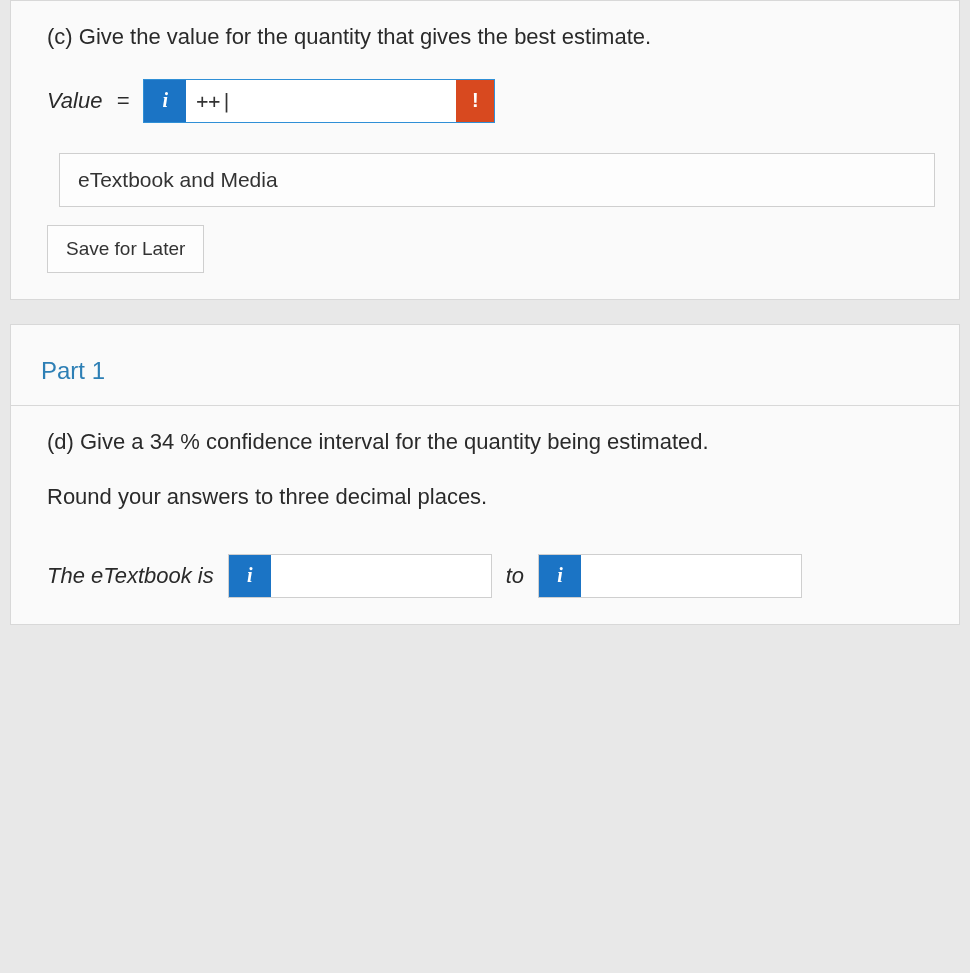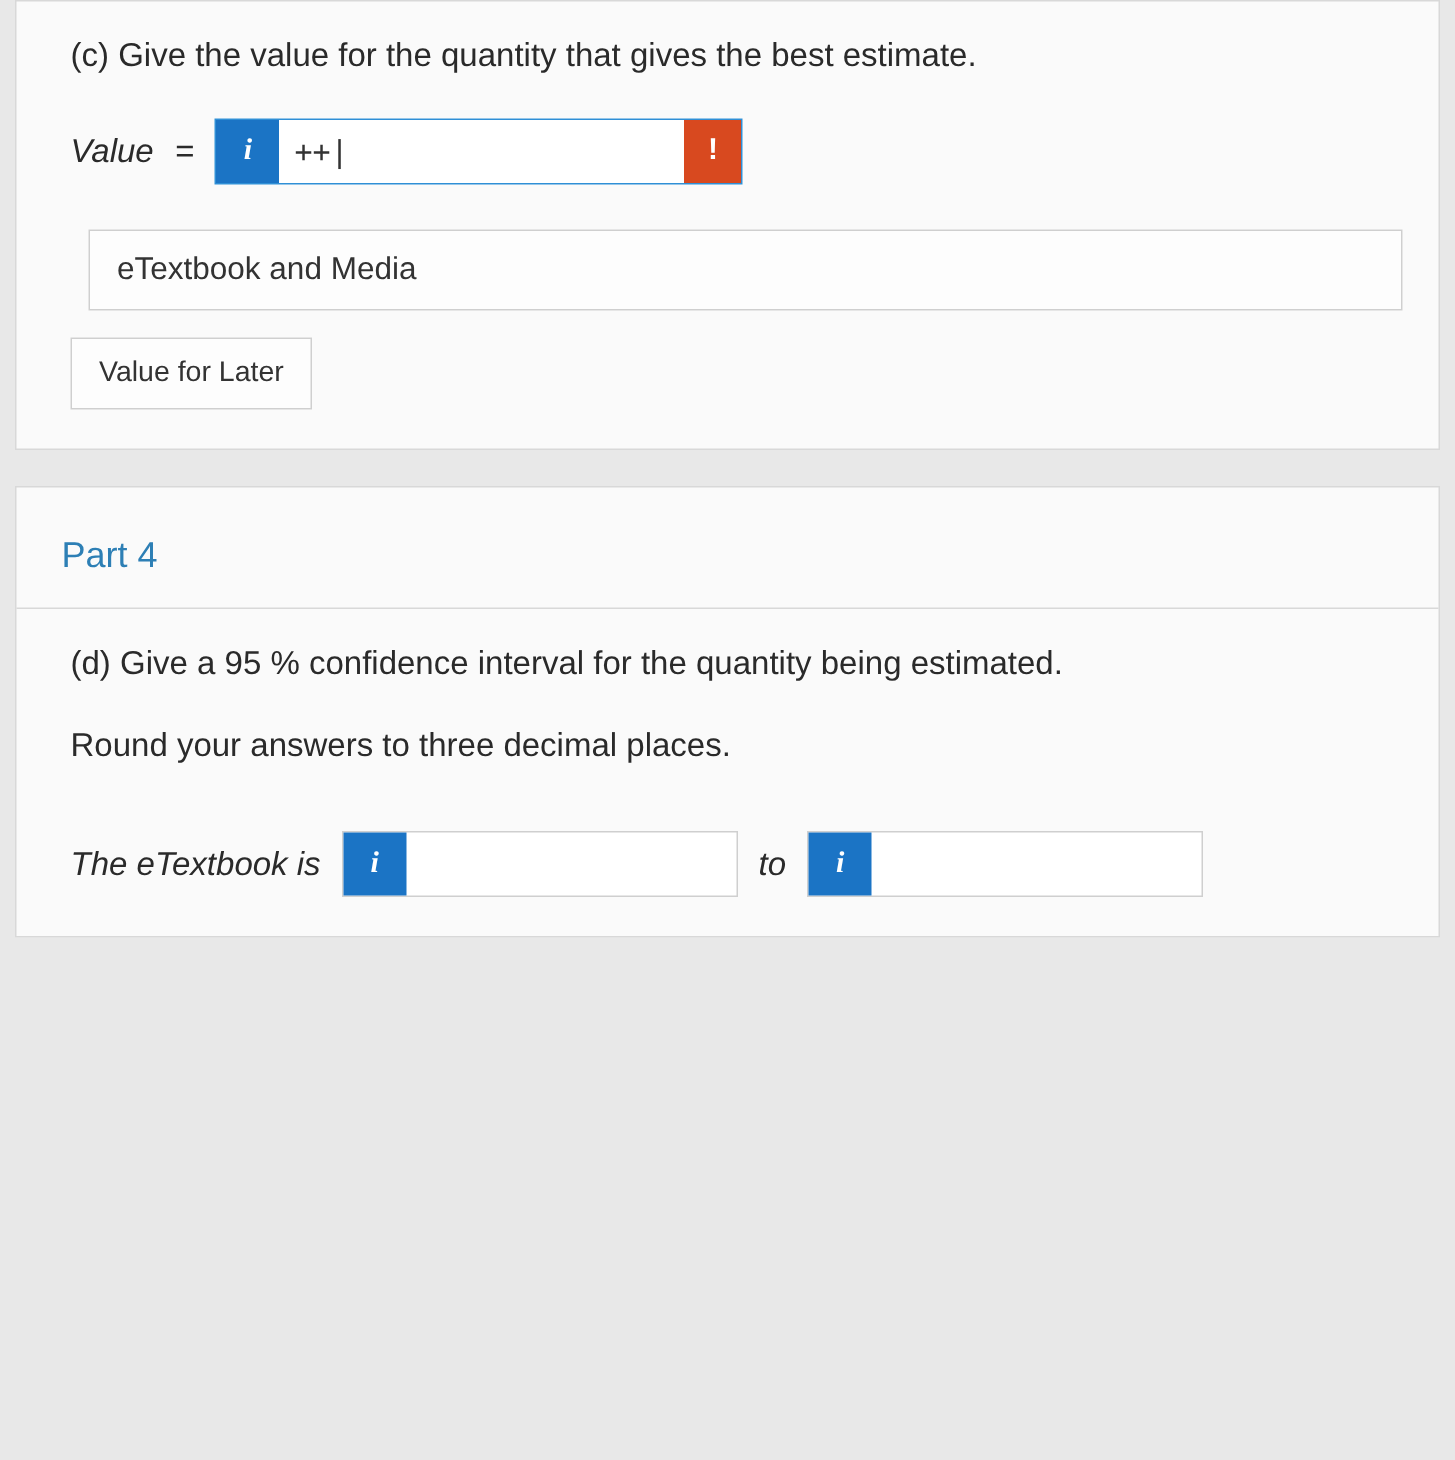--- a/index.html
+++ b/index.html
@@ -140,30 +140,30 @@
         <span class="label-text">Value</span>
         <span class="label-text">=</span>
         <div class="input-wrap">
           <div class="info-badge">i</div>
           <input class="answer-input" value="++|" style="">
           <div class="error-badge">!</div>
         </div>
       </div>
 
       <button class="wide-button">eTextbook and Media</button>
-      <button class="save-button">Value for Later</button>
+      <button class="save-button">Save for Later</button>
     </div>
   </div>
 
   <div class="panel">
     <div class="part-header">
-      <h2 class="part-title">Part 4</h2>
+      <h2 class="part-title">Part 1</h2>
     </div>
     <div class="panel-body">
-      <p class="q-text">(d) Give a 95 %  confidence interval for the quantity being estimated.</p>
+      <p class="q-text">(d) Give a 34 %  confidence interval for the quantity being estimated.</p>
       <p class="instruction">Round your answers to three decimal places.</p>
 
       <div class="interval-row">
         <span class="label-text">The eTextbook is</span>
         <div class="input-wrap plain">
           <div class="info-badge">i</div>
           <input class="answer-input short" value="" style="">
         </div>
         <span class="label-text">to</span>
         <div class="input-wrap plain">

